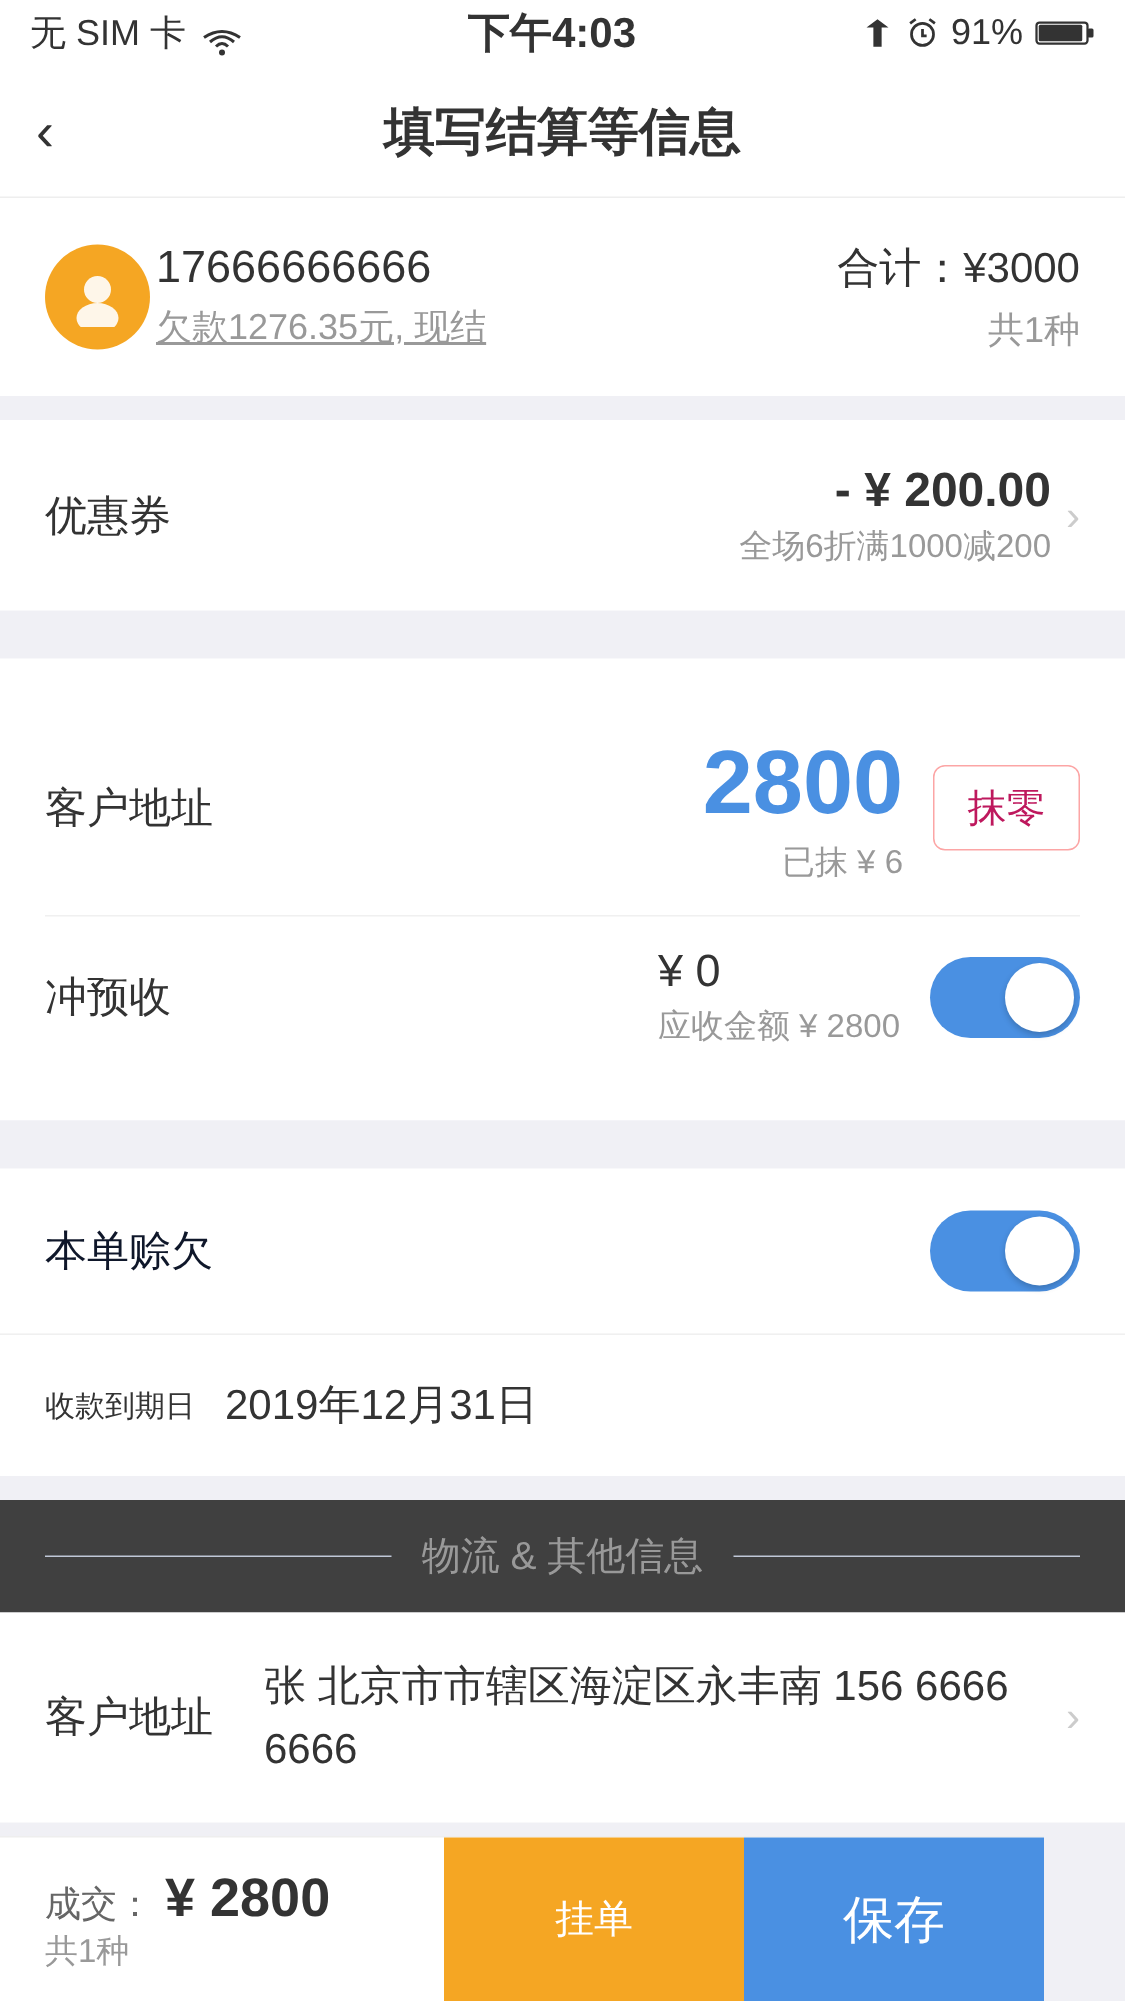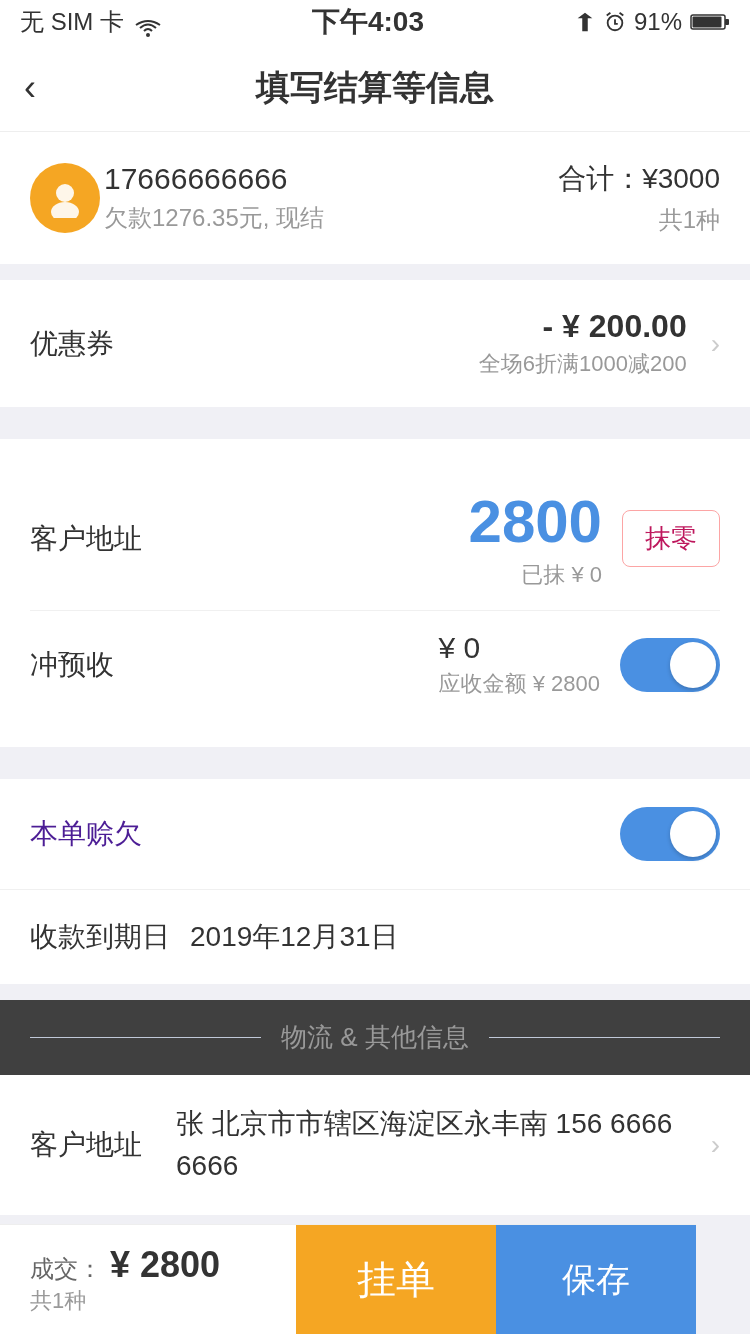--- a/index.html
+++ b/index.html
@@ -74,36 +74,36 @@
       border-radius: 50%;
       background: #f5a623;
       display: flex;
       align-items: center;
       justify-content: center;
       font-size: 32px;
       color: #fff;
     }
     .user-info { display: flex; flex-direction: column; }
     .user-phone { font-size: 30px; font-weight: 500; color: #333; }
-    .user-debt { font-size: 24px; color: #999; margin-top: 6px; }
+    .user-debt { font-size: 24px; color: #999; margin-top: 6px; text-decoration: underline; }
     .user-right { text-align: right; }
     .user-total { font-size: 28px; color: #333; }
     .user-count { font-size: 24px; color: #999; margin-top: 6px; }
 
     
     .coupon-row {
       background: #fff;
       padding: 28px 30px;
       display: flex;
       align-items: center;
       justify-content: space-between;
       margin-bottom: 16px;
     }
     .coupon-label { font-size: 28px; color: #333; }
-    .coupon-right { display: flex; align-items: center; gap: 24px; }
+    .coupon-right { display: flex; align-items: center; gap: 10px; }
     .coupon-discount { font-size: 32px; font-weight: 600; color: #333; }
     .coupon-desc { font-size: 22px; color: #999; text-align: right; margin-top: 4px; }
     .coupon-arrow { color: #ccc; font-size: 28px; }
     .coupon-value-wrapper { text-align: right; }
 
     
     .section-divider {
       height: 16px;
       background: #f0f0f5;
     }
@@ -169,31 +169,31 @@
     
     .debit-section {
       background: #fff;
       padding: 28px 30px;
       display: flex;
       align-items: center;
       justify-content: space-between;
       margin-top: 16px;
       margin-bottom: 0;
     }
-    .debit-label { font-size: 28px; color: #4c1d95; }
+    .debit-label { font-size: 28px; color: #0f172a; }
 
     
     .date-section {
       background: #fff;
       padding: 28px 30px;
       display: flex;
       align-items: center;
       border-top: 1px solid #f0f0f0;
     }
-    .date-label { font-size: 28px; color: #333; margin-right: 20px; }
+    .date-label { font-size: 20px; color: #333; margin-right: 20px; }
     .date-value { font-size: 28px; color: #333; }
 
     
     .logistics-header {
       background: #404040;
       padding: 20px 30px;
       display: flex;
       align-items: center;
       justify-content: center;
       gap: 20px;
@@ -236,21 +236,21 @@
     .bottom-deal-label { font-size: 24px; color: #666; }
     .bottom-deal-value { font-size: 36px; font-weight: 600; color: #333; }
     .bottom-count { font-size: 22px; color: #999; }
     .btn-hold {
       width: 200px;
       height: 110px;
       background: #f5a623;
       display: flex;
       align-items: center;
       justify-content: center;
-      font-size: 39px;
+      font-size: 26px;
       color: #fff;
       cursor: pointer;
     }
     .btn-save {
       width: 200px;
       height: 110px;
       background: #4a90e2;
       display: flex;
       align-items: center;
       justify-content: center;
@@ -332,21 +332,21 @@
 
   <div class="section-divider"></div>
 
   <div class="amount-section">
 
     <div class="amount-row">
       <span class="amount-label">客户地址</span>
       <div class="amount-right">
         <div>
           <div class="amount-value-big">2800</div>
-          <div class="amount-sub">已抹  ¥ 0</div>
+          <div class="amount-sub">已抹  ¥ 6</div>
         </div>
         <button class="round-btn">抹零</button>
       </div>
     </div>
 
     <div class="amount-row">
       <span class="amount-label">冲预收</span>
       <div class="amount-right">
         <div>
           <div class="amount-value-small">¥ 0</div>

